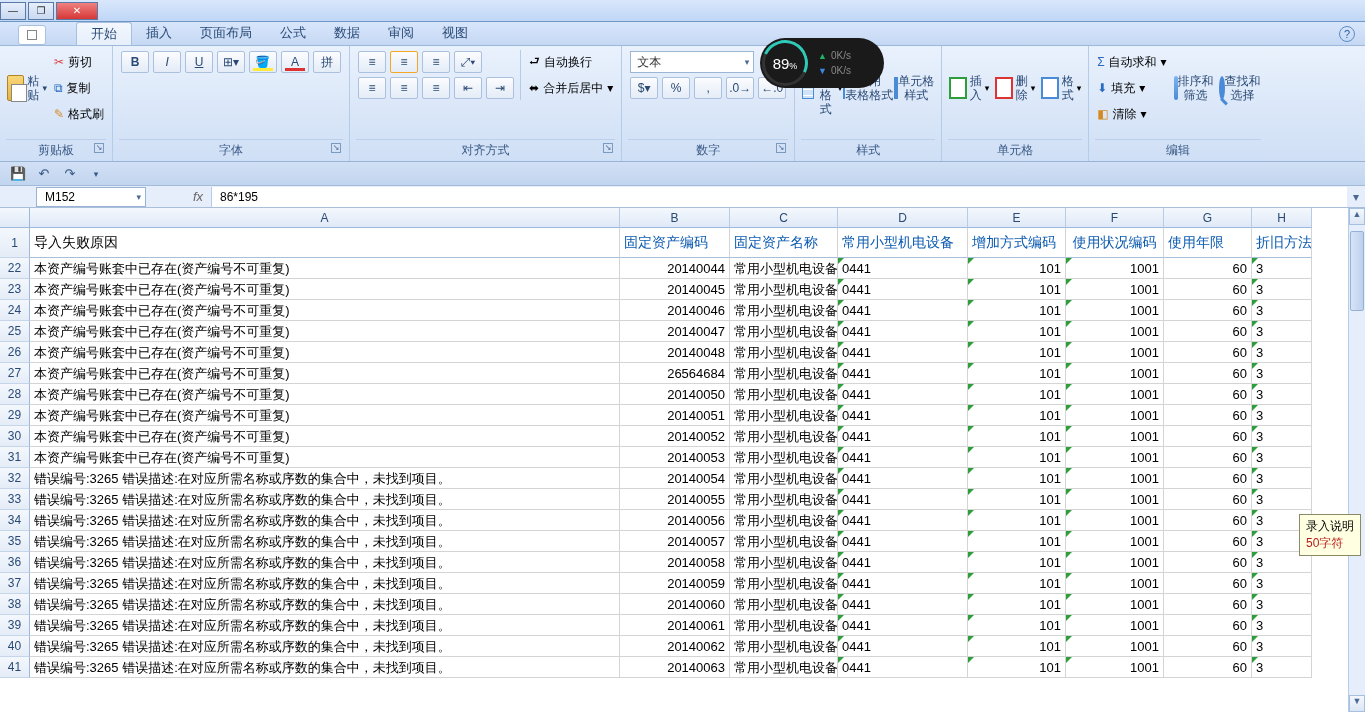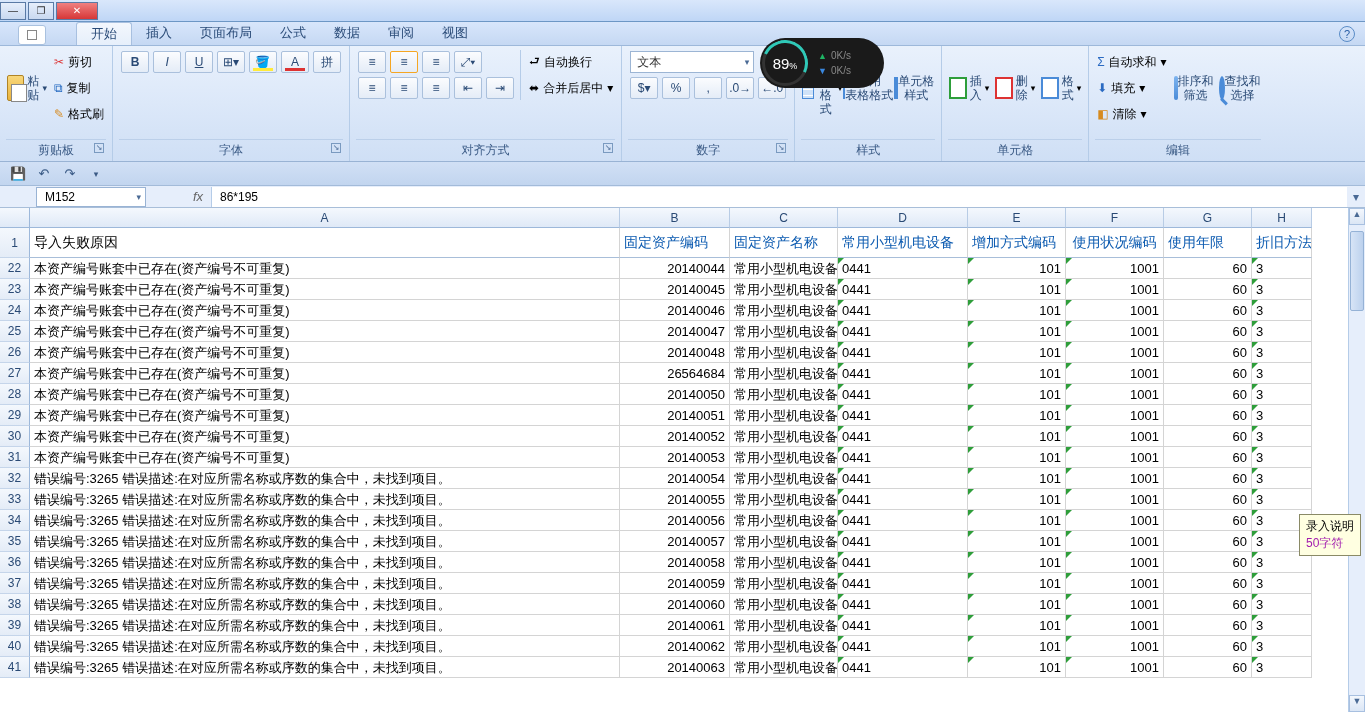--- a/index.html
+++ b/index.html
@@ -81,21 +81,21 @@
 .grid-scroll { overflow:hidden; }
 
 .vscroll { width: 17px; background:#e6eefb; border-left:1px solid #b5cce8; display:flex; flex-direction:column; }
 .vscroll .sbtn { height:17px; background: linear-gradient(to bottom,#f3f7fd,#dbe6f5); border:1px solid #a8c0e0; text-align:center; font-size:9px; color:#4a6a95; cursor:pointer; }
 .vscroll .track { flex:1; position:relative; }
 .vscroll .thumb { position:absolute; left:1px; right:1px; top:6px; height:80px; background: linear-gradient(to right,#d7e4f6,#bcd1ed); border:1px solid #95b2d6; border-radius:2px; cursor:pointer; }
 
 
 .tooltip { position:absolute; right: 4px; top: 514px; background: #ffffe1; border:1px solid #8a8a66; padding: 3px 6px; font-size:12px; z-index:150; }
 .tooltip .t1 { font-weight: normal; }
-.tooltip .t2 { color:#a21caf; }
+.tooltip .t2 { color:#b91c1c; }
 
 
 .ic { display:inline-block; }
 .ic-paste { width:22px; height:26px; background: linear-gradient(#f8d77b,#eab33c); border:1px solid #b08426; border-radius:2px; position:relative; }
 .ic-paste::after{content:"";position:absolute;right:-4px;bottom:-2px;width:14px;height:16px;background:#fff;border:1px solid #888;}
 .ic-cut{color:#d33;}
 .ic-copy{color:#2268c0;}
 .ic-brush{color:#d68a1e;}
 .ic-sort { width:24px;height:24px; background: linear-gradient(#7db4ef,#4a8bd8); border-radius:2px; position:relative;}
 .ic-find { width:24px;height:24px; border:3px solid #4a8bd8; border-radius:50%; position:relative;}

